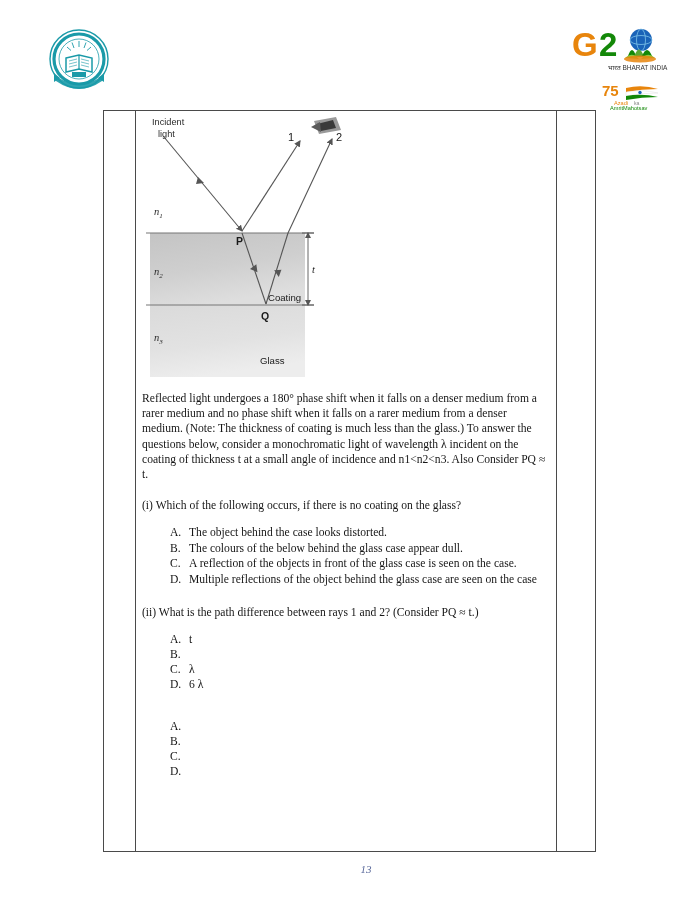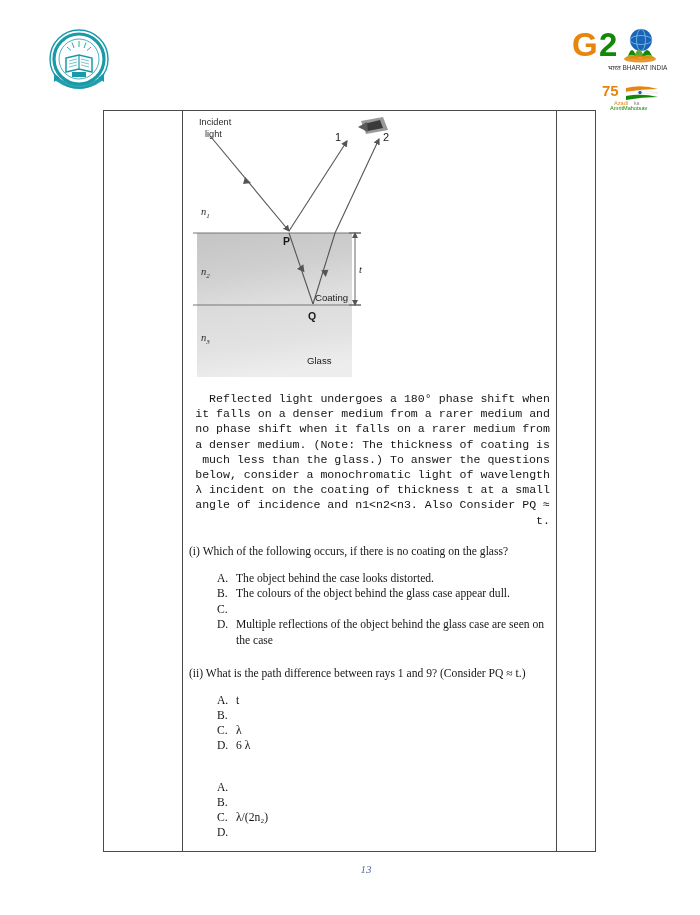--- a/index.html
+++ b/index.html
@@ -41,21 +41,20 @@
 
   
   #content-frame {
     position: absolute;
     left: 103px; top: 110px;
     width: 493px; height: 742px;
     border: 1px solid #4a4a4a;
     box-sizing: border-box;
     display: flex;
     background: #ffffff;
-    padding-left: 47px;
   }
   .frame-col-left {
     width: 32px;
     border-right: 1px solid #4a4a4a;
     box-sizing: border-box;
     flex-shrink: 0;
   }
   .frame-col-main {
     flex: 1;
     border-right: 1px solid #4a4a4a;
@@ -83,22 +82,21 @@
   
   .text-body {
     padding: 0 6px 0 6px;
     font-size: 11.6px;
     line-height: 15.2px;
     font-family: "Liberation Serif", serif;
     color: #161616;
   }
   .passage {
     margin: 0 0 16px 0;
-    text-align: right;
-    font-family: Liberation Mono, monospace;
+    text-align: left;
   }
   .question {
     margin: 0 0 3px 0;
   }
   .question-iii em {
     font-style: italic;
   }
   .options {
     margin: 0 0 18px 0;
     padding: 0;
@@ -287,32 +285,33 @@
 
       <p class="question">(i) Which of the following occurs, if there is no coating on the glass?</p>
       <div class="spacer-sm"></div>
       <ul class="options">
         <li>
           <span class="opt-letter">A.</span>
           <span class="opt-text">The object behind the case looks distorted.</span>
         </li>
         <li>
           <span class="opt-letter">B.</span>
-          <span class="opt-text">The colours of the object behind the glass case appear dull.</span>
+          <span class="opt-text">The colours of the below behind the glass case appear dull.</span>
         </li>
         <li>
           <span class="opt-letter">C.</span>
+          <span class="opt-text">A reflection of the objects in front of the glass case is seen on the case.</span>
         </li>
         <li>
           <span class="opt-letter">D.</span>
           <span class="opt-text">Multiple reflections of the object behind the glass case are seen on the case</span>
         </li>
       </ul>
 
-      <p class="question">(ii) What is the path difference between rays 1 and 9? (Consider PQ ≈ t.)</p>
+      <p class="question">(ii) What is the path difference between rays 1 and 2? (Consider PQ ≈ t.)</p>
       <div class="spacer-sm"></div>
       <ul class="options tight">
         <li>
           <span class="opt-letter">A.</span>
           <span class="opt-text">t</span>
         </li>
         <li>
           <span class="opt-letter">B.</span>
         </li>
         <li>
@@ -328,21 +327,20 @@
       <div class="spacer-sm"></div>
       <ul class="options tight">
         <li>
           <span class="opt-letter">A.</span>
         </li>
         <li>
           <span class="opt-letter">B.</span>
         </li>
         <li>
           <span class="opt-letter">C.</span>
-          <span class="opt-text">λ/(2n₂)</span>
         </li>
         <li>
           <span class="opt-letter">D.</span>
         </li>
       </ul>
 
     </div>
   </div>
 
   <div class="frame-col-right"></div>

